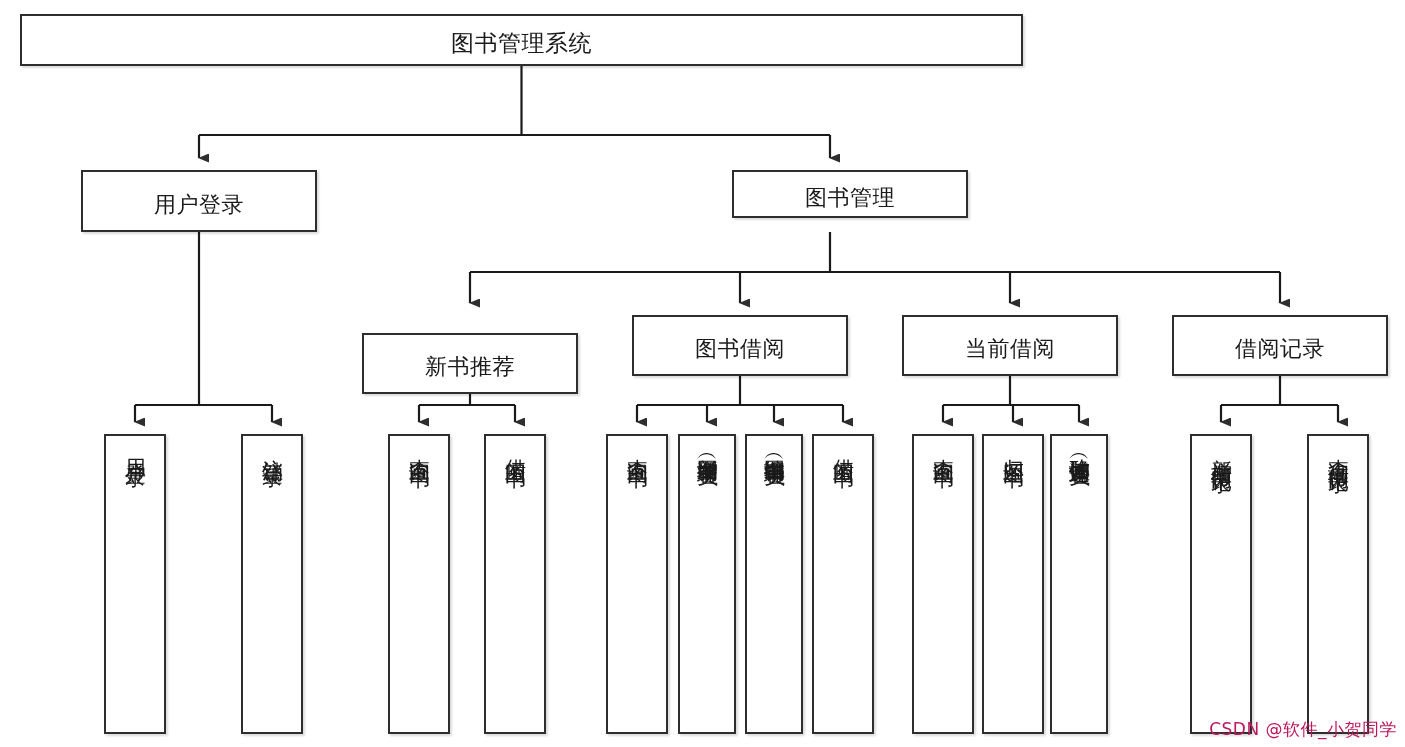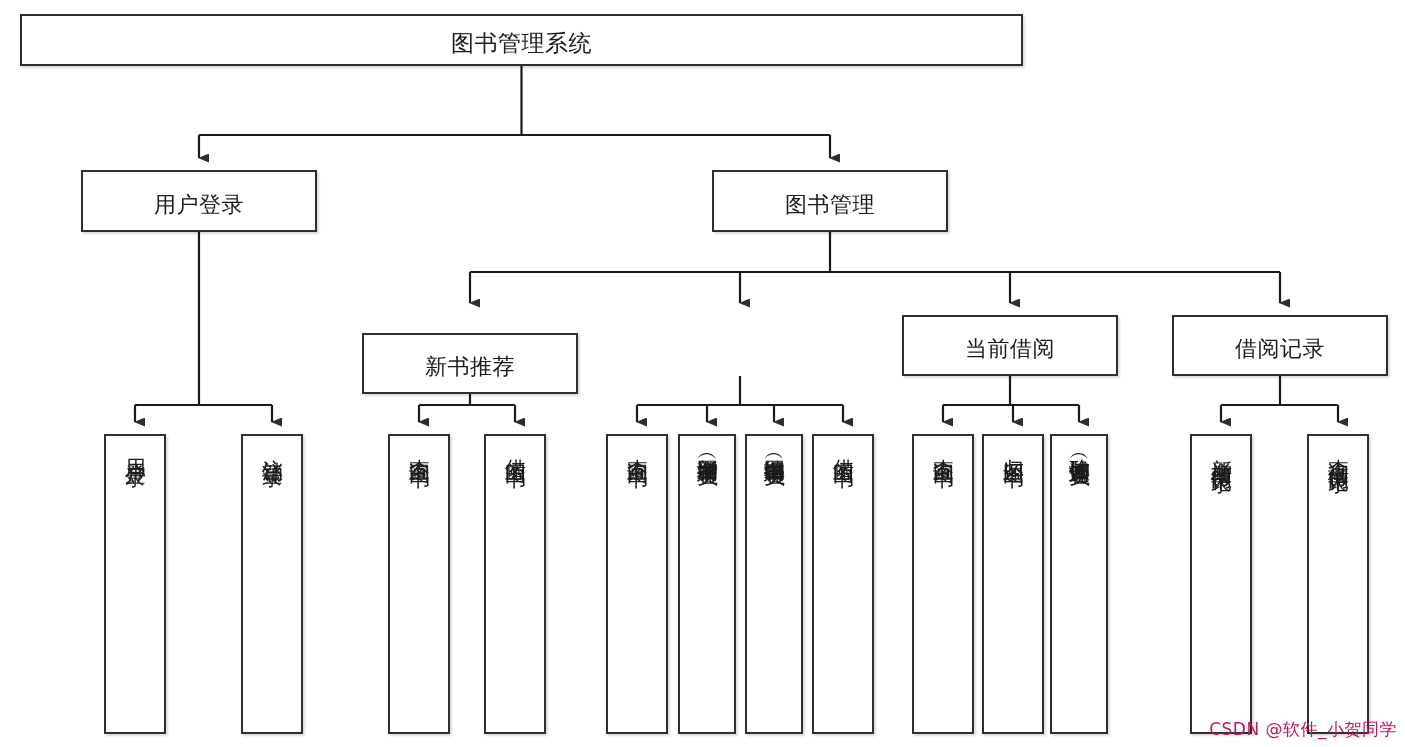--- a/index.html
+++ b/index.html
@@ -130,27 +130,30 @@
     </g>
   </svg>
 
   <div class="node horizontal root" style="left:20px; top:14px; width:1003px; height:52px;">
     <span class="label">图书管理系统</span>
   </div>
 
   <div class="node horizontal" style="left:81px; top:170px; width:236px; height:62px;">
     <span class="label">用户登录</span>
   </div>
-  <div class="node horizontal" style="left:712px; top:170px; width:236px; height:62px;">
+  <div class="node horizontal" style="left:732px; top:170px; width:236px; height:48px;">
     <span class="label">图书管理</span>
   </div>
 
   <div class="node horizontal" style="left:362px; top:333px; width:216px; height:61px;">
     <span class="label">新书推荐</span>
   </div>
+  <div class="node horizontal" style="left:632px; top:315px; width:216px; height:61px;">
+    <span class="label">图书借阅</span>
+  </div>
   <div class="node horizontal" style="left:1172px; top:315px; width:216px; height:61px;">
     <span class="label">借阅记录</span>
   </div>
   <div class="node horizontal" style="left:902px; top:315px; width:216px; height:61px;">
     <span class="label">当前借阅</span>
   </div>
 
   <div class="node vertical" style="left:104px; top:434px; width:62px; height:300px;">
     <span class="label">用户登录</span>
   </div>

